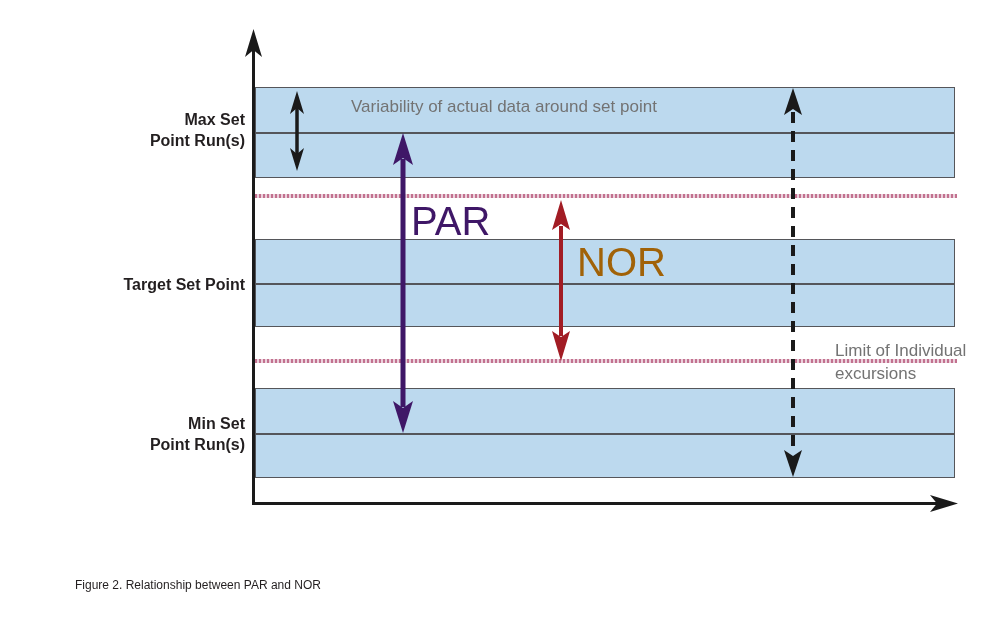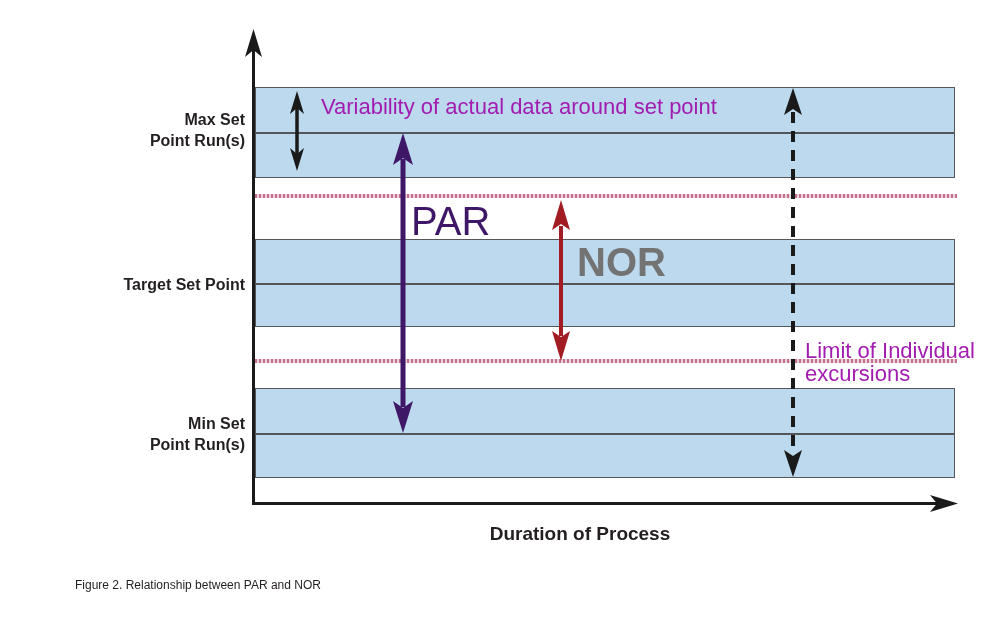--- a/index.html
+++ b/index.html
@@ -17,24 +17,24 @@
   }
   .dotted-line{
     position:absolute;left:255px;width:702px;height:4px;
     background:repeating-linear-gradient(to right,#C2718F 0px,#C2718F 2px,#EBD2DC 2px,#EBD2DC 4px);
   }
   .arrow-layer{position:absolute;left:0;top:0;width:992px;height:632px;pointer-events:none;}
   .lbl{position:absolute;white-space:pre;}
   .side-label{
     right:747px;text-align:right;font-weight:bold;font-size:16px;line-height:21px;color:#231F20;
   }
-  .annot{font-size:22px;line-height:23px;color:#a21caf;}
+  .annot{font-size:17px;line-height:23px;color:#737373;margin-left:30px;}
   .big-tag{font-size:40px;line-height:36px;font-weight:normal;}
   .par-tag{color:#3F1767;}
-  .nor-tag{color:#737373;font-weight:bold;}
+  .nor-tag{color:#a16207;}
   .axis-label{font-weight:bold;font-size:19px;text-align:center;color:#231F20;}
   .caption{font-size:12px;color:#231F20;}
 </style>
 </head>
 <body>
 
 <div class="stage">
 
   <div class="band" style="top:87px;height:91px;">
     <div class="band-midline" style="top:44px;"></div>
@@ -93,17 +93,16 @@
   <div class="lbl side-label" style="top:413px;"><span>Min Set</span><br><span>Point Run(s)</span></div>
 
   <div class="lbl annot" style="left:321px;top:95px;">Variability of actual data around set point</div>
 
   <div class="lbl big-tag par-tag" style="left:411px;top:203px;">PAR</div>
 
   <div class="lbl big-tag nor-tag" style="left:577px;top:244px;">NOR</div>
 
   <div class="lbl annot" style="left:805px;top:339px;"><span>Limit of Individual</span><br><span>excursions</span></div>
 
-  <div class="lbl axis-label" style="left:420px;top:523px;width:320px;">Duration of Process</div>
 
   <div class="lbl caption" style="left:75px;top:578px;">Figure 2. Relationship between PAR and NOR</div>
 
 </div>
 
 </body></html>

